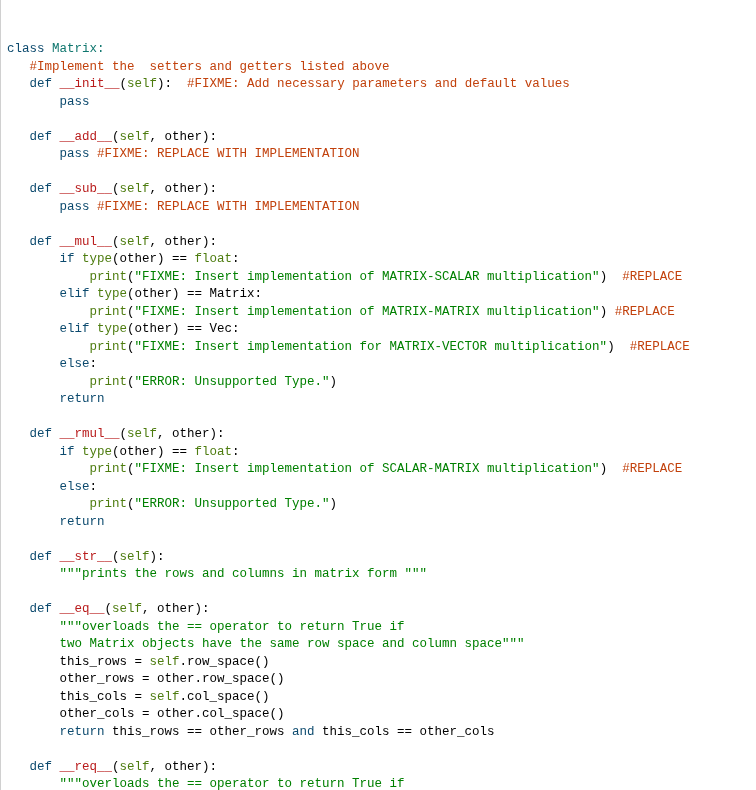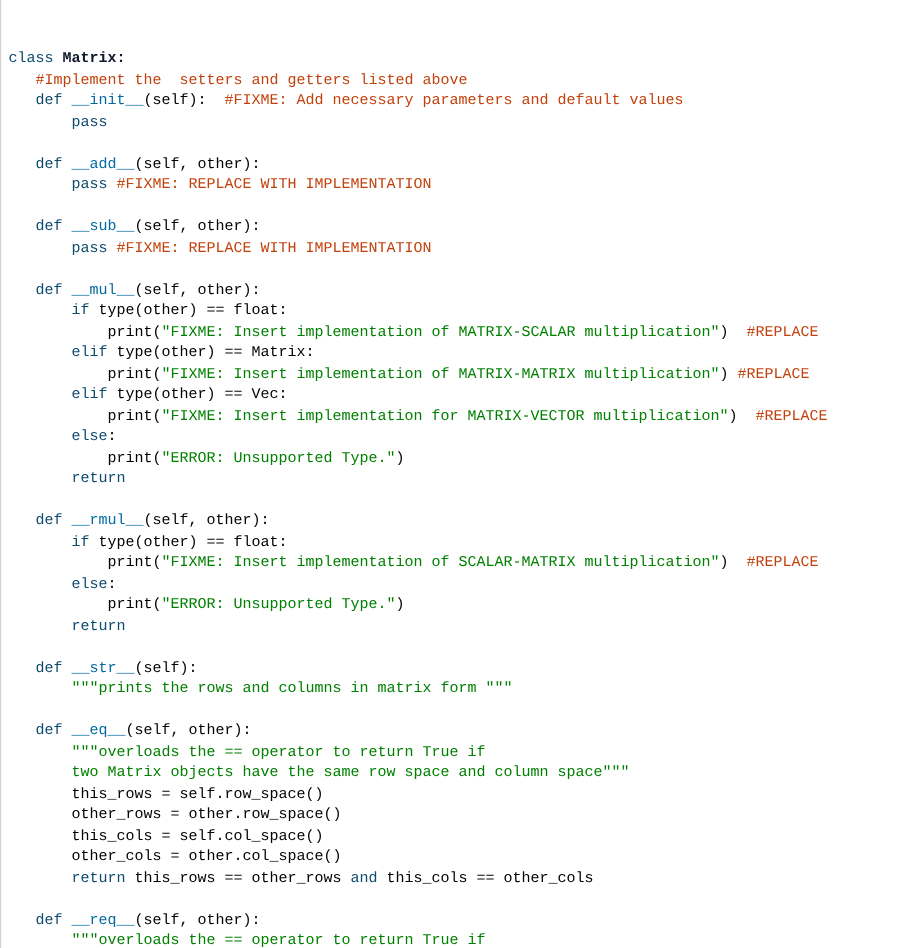--- a/index.html
+++ b/index.html
@@ -9,23 +9,23 @@
     font-family: "Courier New", Courier, monospace;
     font-size: 12.5px;
     line-height: 17.5px;
     white-space: pre;
     color: #000000;
     border-left: 1px solid #d0d0d0;
     width: 756px;
     box-sizing: border-box;
   }
   .kw   { color: #0c4a6e; font-family: Liberation Mono, monospace; }  
-  .nc   { color: #0f172a; font-weight: bold; }  
-  .fn   { color: #0369a1; }  
-  .self { color: #000000; }  
+  .nc   { color: #0f766e; }  
+  .fn   { color: #b91c1c; }  
+  .self { color: #4d7c0f; }  
   .str  { color: #008000; }  
   .cmt  { color: #c2410c; }  
   .op   { color: #000000; }  
 </style>
 </head>
 <body>
 
 <div id="code"><div><span class="kw">class</span><span class="nc"> Matrix:</span></div><div><span class="op">   </span><span class="cmt">#Implement the  setters and getters listed above</span></div><div><span class="op">   </span><span class="kw">def</span><span class="op"> </span><span class="fn">__init__</span><span class="op">(</span><span class="self">self</span><span class="op">):  </span><span class="cmt">#FIXME: Add necessary parameters and default values</span></div><div><span class="op">       </span><span class="kw">pass</span></div><div><span class="op"> </span></div><div><span class="op">   </span><span class="kw">def</span><span class="op"> </span><span class="fn">__add__</span><span class="op">(</span><span class="self">self</span><span class="op">, other):</span></div><div><span class="op">       </span><span class="kw">pass</span><span class="op"> </span><span class="cmt">#FIXME: REPLACE WITH IMPLEMENTATION</span></div><div><span class="op"> </span></div><div><span class="op">   </span><span class="kw">def</span><span class="op"> </span><span class="fn">__sub__</span><span class="op">(</span><span class="self">self</span><span class="op">, other):</span></div><div><span class="op">       </span><span class="kw">pass</span><span class="op"> </span><span class="cmt">#FIXME: REPLACE WITH IMPLEMENTATION</span></div><div><span class="op"> </span></div><div><span class="op">   </span><span class="kw">def</span><span class="op"> </span><span class="fn">__mul__</span><span class="op">(</span><span class="self">self</span><span class="op">, other):</span></div><div><span class="op">       </span><span class="kw">if</span><span class="op"> </span><span class="self">type</span><span class="op">(other) == </span><span class="self">float</span><span class="op">:</span></div><div><span class="op">           </span><span class="self">print</span><span class="op">(</span><span class="str">"FIXME: Insert implementation of MATRIX-SCALAR multiplication"</span><span class="op">)  </span><span class="cmt">#REPLACE</span></div><div><span class="op">       </span><span class="kw">elif</span><span class="op"> </span><span class="self">type</span><span class="op">(other) == Matrix:</span></div><div><span class="op">           </span><span class="self">print</span><span class="op">(</span><span class="str">"FIXME: Insert implementation of MATRIX-MATRIX multiplication"</span><span class="op">) </span><span class="cmt">#REPLACE</span></div><div><span class="op">       </span><span class="kw">elif</span><span class="op"> </span><span class="self">type</span><span class="op">(other) == Vec:</span></div><div><span class="op">           </span><span class="self">print</span><span class="op">(</span><span class="str">"FIXME: Insert implementation for MATRIX-VECTOR multiplication"</span><span class="op">)  </span><span class="cmt">#REPLACE</span></div><div><span class="op">       </span><span class="kw">else</span><span class="op">:</span></div><div><span class="op">           </span><span class="self">print</span><span class="op">(</span><span class="str">"ERROR: Unsupported Type."</span><span class="op">)</span></div><div><span class="op">       </span><span class="kw">return</span></div><div><span class="op"> </span></div><div><span class="op">   </span><span class="kw">def</span><span class="op"> </span><span class="fn">__rmul__</span><span class="op">(</span><span class="self">self</span><span class="op">, other):</span></div><div><span class="op">       </span><span class="kw">if</span><span class="op"> </span><span class="self">type</span><span class="op">(other) == </span><span class="self">float</span><span class="op">:</span></div><div><span class="op">           </span><span class="self">print</span><span class="op">(</span><span class="str">"FIXME: Insert implementation of SCALAR-MATRIX multiplication"</span><span class="op">)  </span><span class="cmt">#REPLACE</span></div><div><span class="op">       </span><span class="kw">else</span><span class="op">:</span></div><div><span class="op">           </span><span class="self">print</span><span class="op">(</span><span class="str">"ERROR: Unsupported Type."</span><span class="op">)</span></div><div><span class="op">       </span><span class="kw">return</span></div><div><span class="op"> </span></div><div><span class="op">   </span><span class="kw">def</span><span class="op"> </span><span class="fn">__str__</span><span class="op">(</span><span class="self">self</span><span class="op">):</span></div><div><span class="op">       </span><span class="str">"""prints the rows and columns in matrix form """</span></div><div><span class="op"> </span></div><div><span class="op">   </span><span class="kw">def</span><span class="op"> </span><span class="fn">__eq__</span><span class="op">(</span><span class="self">self</span><span class="op">, other):</span></div><div><span class="op">       </span><span class="str">"""overloads the == operator to return True if</span></div><div><span class="op">       </span><span class="str">two Matrix objects have the same row space and column space"""</span></div><div><span class="op">       this_rows = </span><span class="self">self</span><span class="op">.row_space()</span></div><div><span class="op">       other_rows = other.row_space()</span></div><div><span class="op">       this_cols = </span><span class="self">self</span><span class="op">.col_space()</span></div><div><span class="op">       other_cols = other.col_space()</span></div><div><span class="op">       </span><span class="kw">return</span><span class="op"> this_rows == other_rows </span><span class="kw">and</span><span class="op"> this_cols == other_cols</span></div><div><span class="op"> </span></div><div><span class="op">   </span><span class="kw">def</span><span class="op"> </span><span class="fn">__req__</span><span class="op">(</span><span class="self">self</span><span class="op">, other):</span></div><div><span class="op">       </span><span class="str">"""overloads the == operator to return True if</span></div></div>
 
 

